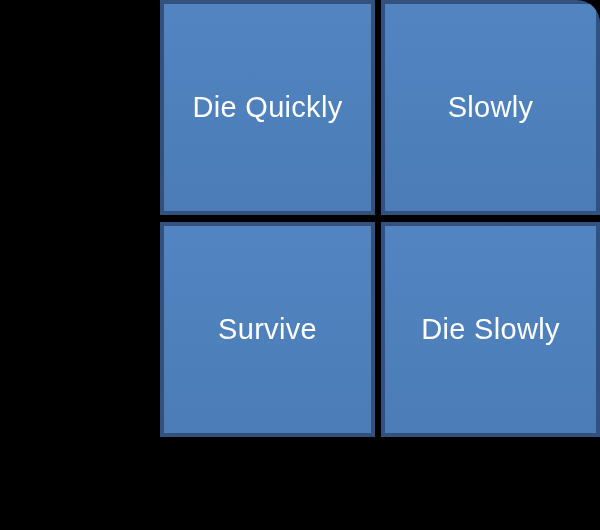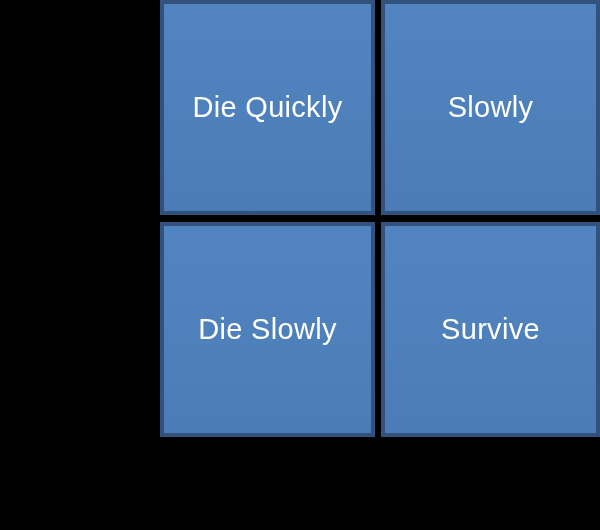--- a/index.html
+++ b/index.html
@@ -7,20 +7,21 @@
     padding: 0;
     background: #000000;
   }
   .canvas {
     position: relative;
     width: 600px;
     height: 530px;
     background: #000000;
     overflow: hidden;
     font-family: "Liberation Sans", sans-serif;
+    border-radius: 23px;
   }
   .grid {
     position: absolute;
     left: 160px;
     top: 0;
     display: grid;
     grid-template-columns: 215px 219px;
     grid-template-rows: 215px 215px;
     column-gap: 6px;
     row-gap: 7px;
@@ -50,21 +51,21 @@
 
     <div class="cell">
       <span class="cell-label">Die Quickly</span>
     </div>
 
     <div class="cell">
       <span class="cell-label">Slowly</span>
     </div>
 
     <div class="cell">
-      <span class="cell-label">Die Slowly</span>
+      <span class="cell-label">Survive</span>
     </div>
 
     <div class="cell">
-      <span class="cell-label">Survive</span>
+      <span class="cell-label">Die Slowly</span>
     </div>
 
   </div>
 </div>
 
 </body></html>

